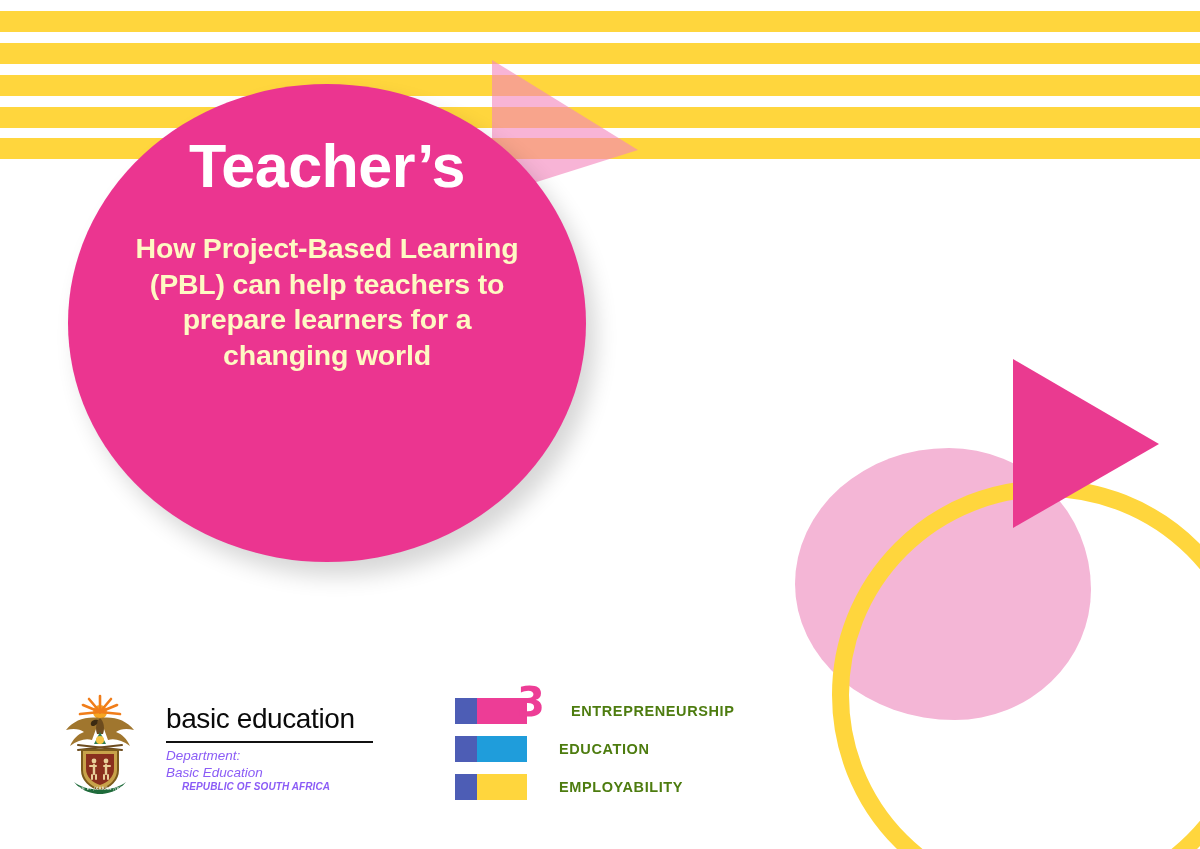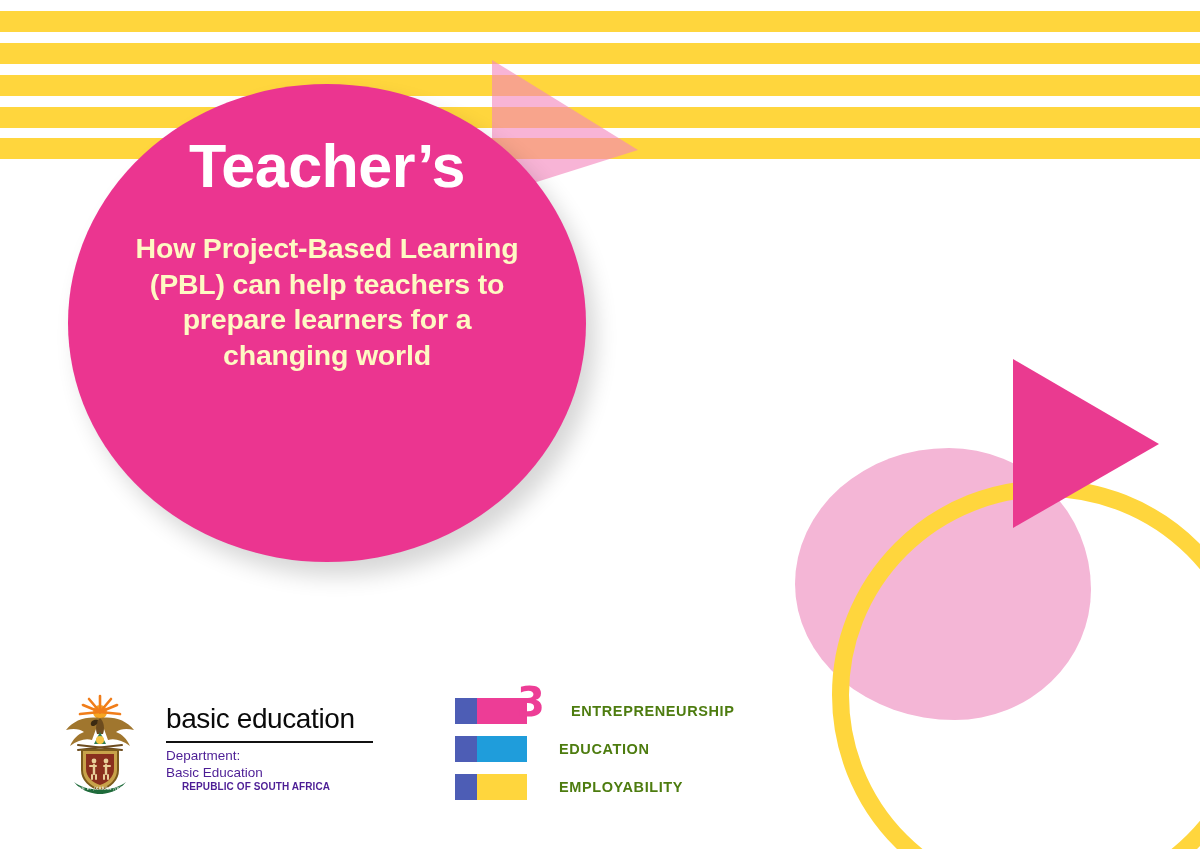--- a/index.html
+++ b/index.html
@@ -102,21 +102,21 @@
   .dbe-text { margin-left:26px; padding-top:14px; }
   .dbe-main {
     font-size:28px;
     color:#0a0a0a;
     letter-spacing:-0.4px;
     line-height:1;
     padding-bottom:6px;
     font-weight:normal;
   }
   .dbe-rule { width:207px; height:1.6px; background:#111; margin:2px 0 4px 0; }
-  .dbe-line { font-size:13.5px; color:#4c1d95; line-height:1.28; }
+  .dbe-line { font-size:13.5px; color:#8b5cf6; line-height:1.28;font-style:italic; }
   .dbe-line.bold { font-weight:bold; font-size:10px; letter-spacing:0.1px;padding-left:16px; }
 
   
   .e3-logo {
     position:absolute;
     left:455px; top:698px;
     z-index:6;
   }
   .e3-row { display:flex; align-items:center; height:26px; margin-bottom:12px; position:relative; }
   .e3-bar { display:flex; width:72px; height:26px; flex:0 0 auto; }

